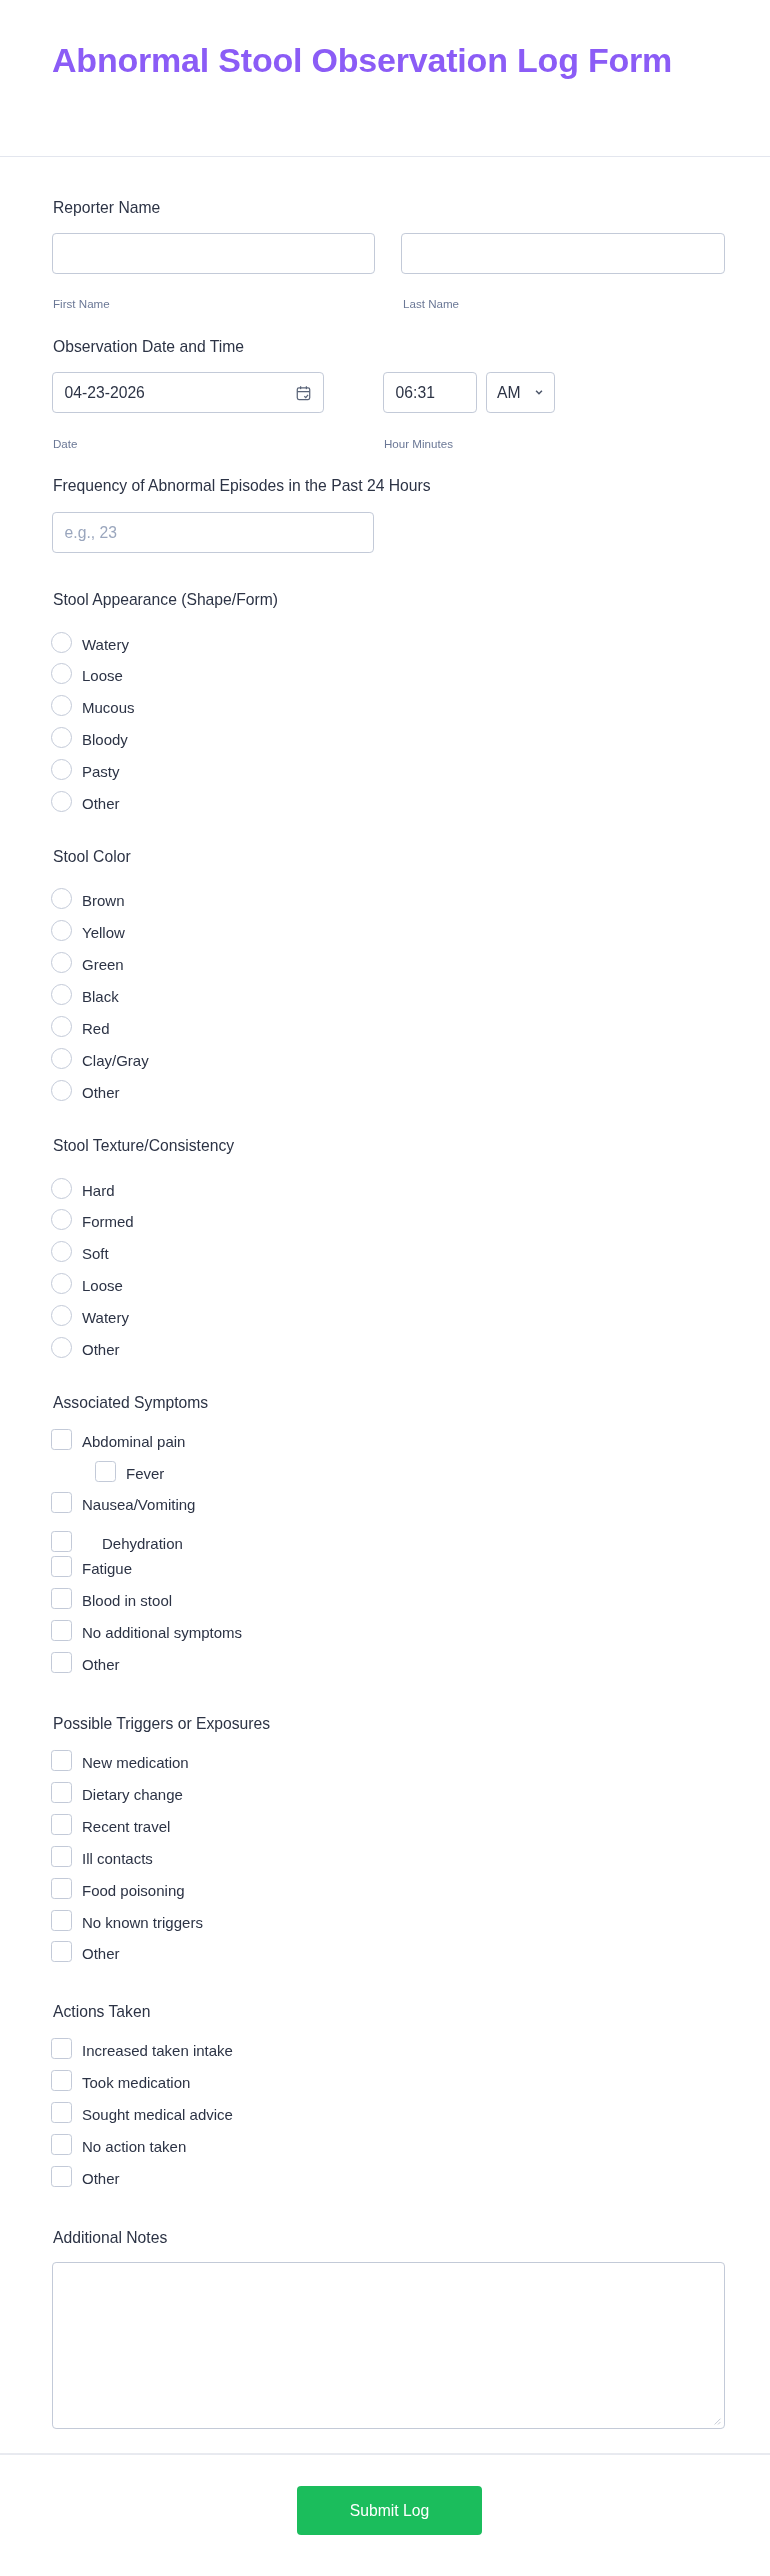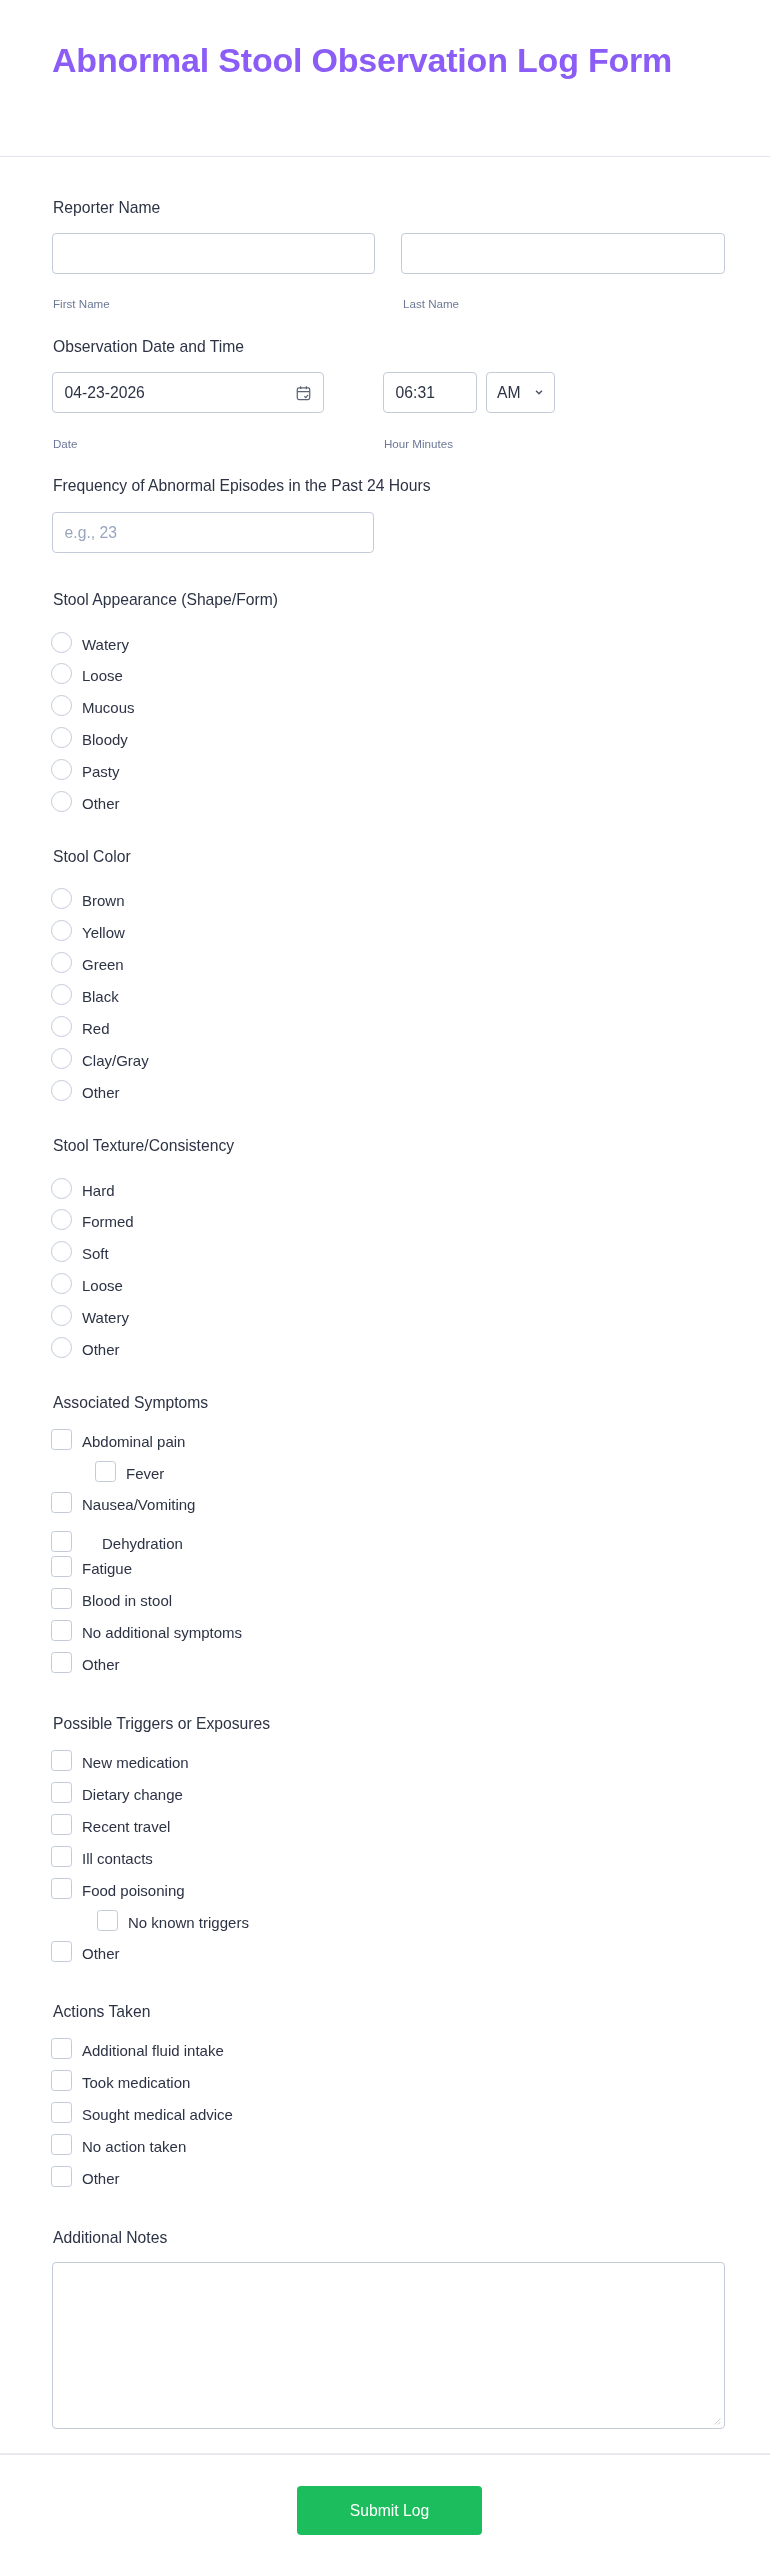--- a/index.html
+++ b/index.html
@@ -215,35 +215,35 @@
       <span class="opt-label">Recent travel</span>
     </div>
     <div class="opt" style="top: 1845px;">
       <span class="check"></span>
       <span class="opt-label">Ill contacts</span>
     </div>
     <div class="opt" style="top: 1877px;">
       <span class="check"></span>
       <span class="opt-label">Food poisoning</span>
     </div>
-    <div class="opt" style="top: 1909px; margin-left: 46px;">
+    <div class="opt" style="top: 1909px;">
       <span class="check"></span>
       <span class="opt-label">No known triggers</span>
     </div>
     <div class="opt" style="top: 1940px;">
       <span class="check"></span>
       <span class="opt-label">Other</span>
     </div>
   </div>
 
 <div class="section-label" style="top:2003px">Actions Taken</div>
 <div id="actions-list">
     <div class="opt" style="top: 2037px;">
       <span class="check"></span>
-      <span class="opt-label">Additional fluid intake</span>
+      <span class="opt-label">Increased taken intake</span>
     </div>
     <div class="opt" style="top: 2069px;">
       <span class="check"></span>
       <span class="opt-label">Took medication</span>
     </div>
     <div class="opt" style="top: 2101px;">
       <span class="check"></span>
       <span class="opt-label">Sought medical advice</span>
     </div>
     <div class="opt" style="top: 2133px;">

